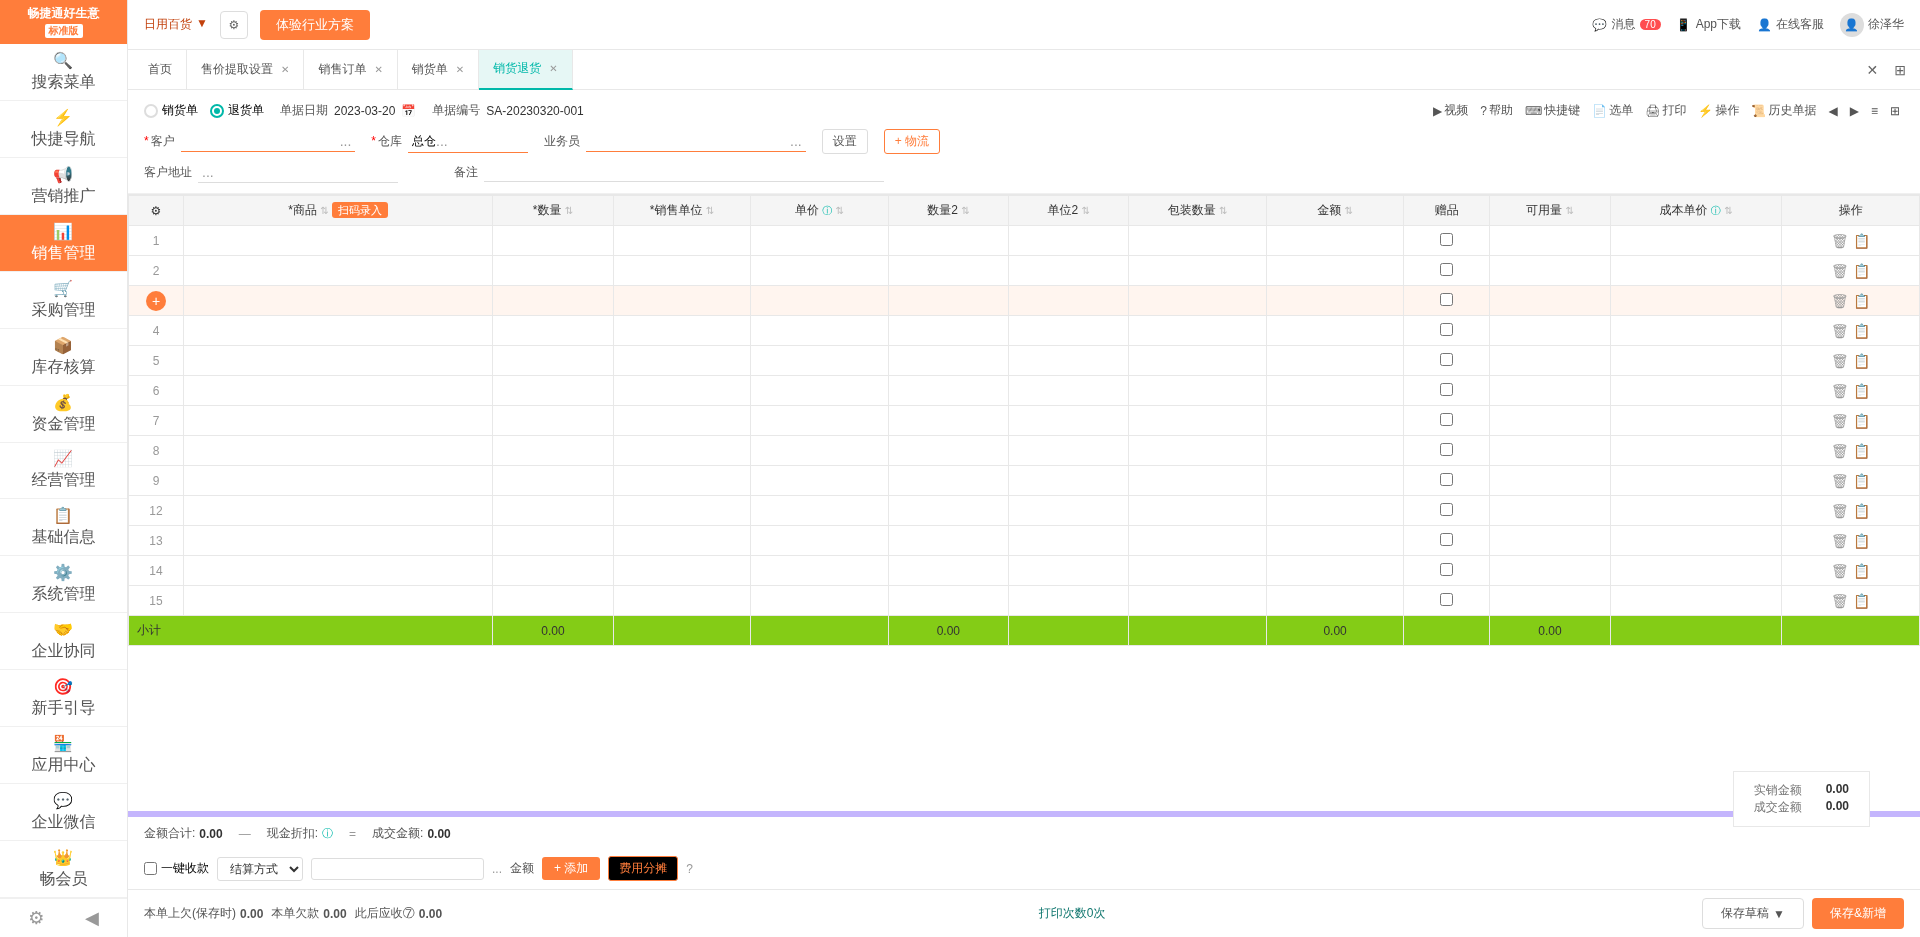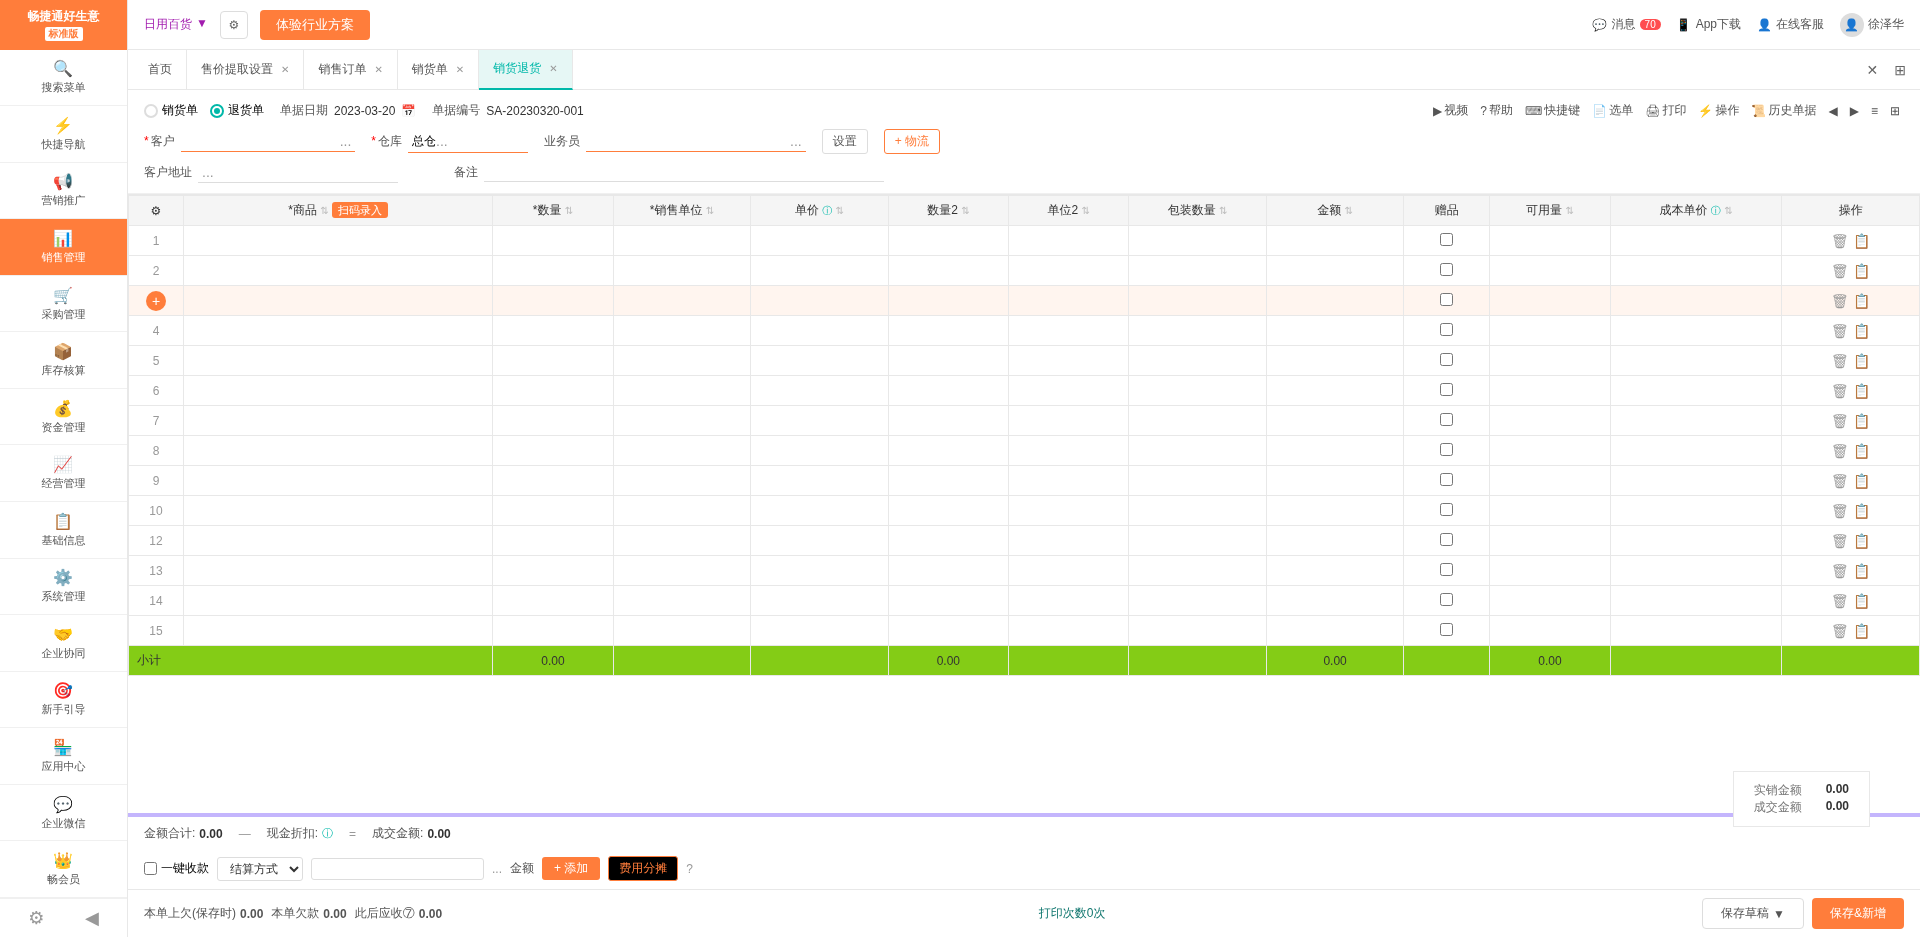--- a/index.html
+++ b/index.html
@@ -34,21 +34,21 @@
       align-items: center;
       justify-content: center;
       padding: 10px 4px;
       cursor: pointer;
       color: #555;
       border-bottom: 1px solid #f0f0f0;
       min-height: 52px;
     }
     .sidebar-item.active { background: #ff7d3b; color: #fff; }
     .sidebar-item .icon { font-size: 16px; margin-bottom: 2px; }
-    .sidebar-item .label { font-size: 11px; }
+    .sidebar-item .label { font-size: 16px; }
     .sidebar-bottom {
       margin-top: auto;
       display: flex;
       align-items: center;
       justify-content: space-around;
       padding: 8px;
       border-top: 1px solid #f0f0f0;
     }
     .sidebar-bottom .btn { cursor: pointer; font-size: 18px; color: #999; }
 
@@ -71,21 +71,21 @@
       justify-content: space-between;
     }
     .top-header-left {
       display: flex;
       align-items: center;
       gap: 12px;
     }
     .daily-goods-selector {
       display: flex;
       gap: 4px;
-      color: #a21caf;
+      color: #c2410c;
       font-size: 13px;
       cursor: pointer;
     }
     .settings-icon-btn {
       width: 28px; height: 28px;
       border: 1px solid #ddd;
       border-radius: 4px;
       display: flex; align-items: center; justify-content: center;
       cursor: pointer;
       color: #666;
@@ -279,21 +279,21 @@
     
     .summary-row td {
       background: #84cc16;
       font-weight: normal;
       color: #333;
     }
     .summary-row td.label { text-align: left; padding-left: 8px; }
 
     
     .footer {
-      border-top: 4px solid #c4b5fd;
+      border-top: 6px solid #c4b5fd;
       padding: 8px 16px;
       background: #fff;
     }
     .footer-row1 {
       display: flex; align-items: center; gap: 16px;
       margin-bottom: 6px;
     }
     .footer-field { display: flex; align-items: center; gap: 4px; }
     .footer-minus { color: #999; }
     .footer-equals { color: #999; }
@@ -865,44 +865,20 @@
       <td></td>
       <td></td>
       <td>
         <div class="action-cell">
           <span class="action-icon">🗑</span>
           <span class="action-icon">📋</span>
         </div>
       </td>
     </tr>
             <tr>
-      <td class="row-num">10</td>
-      <td colspan="1" style="text-align:left;">
-        
-      </td>
-      <td></td>
-      <td></td>
-      <td></td>
-      <td></td>
-      <td></td>
-      <td></td>
-      <td></td>
-      <td class="checkbox-cell">
-        <input type="checkbox" style="">
-      </td>
-      <td></td>
-      <td></td>
-      <td>
-        <div class="action-cell">
-          <span class="action-icon">🗑</span>
-          <span class="action-icon">📋</span>
-        </div>
-      </td>
-    </tr>
-            <tr>
       <td class="row-num">12</td>
       <td colspan="1" style="text-align:left;">
         
       </td>
       <td></td>
       <td></td>
       <td></td>
       <td></td>
       <td></td>
       <td></td>

